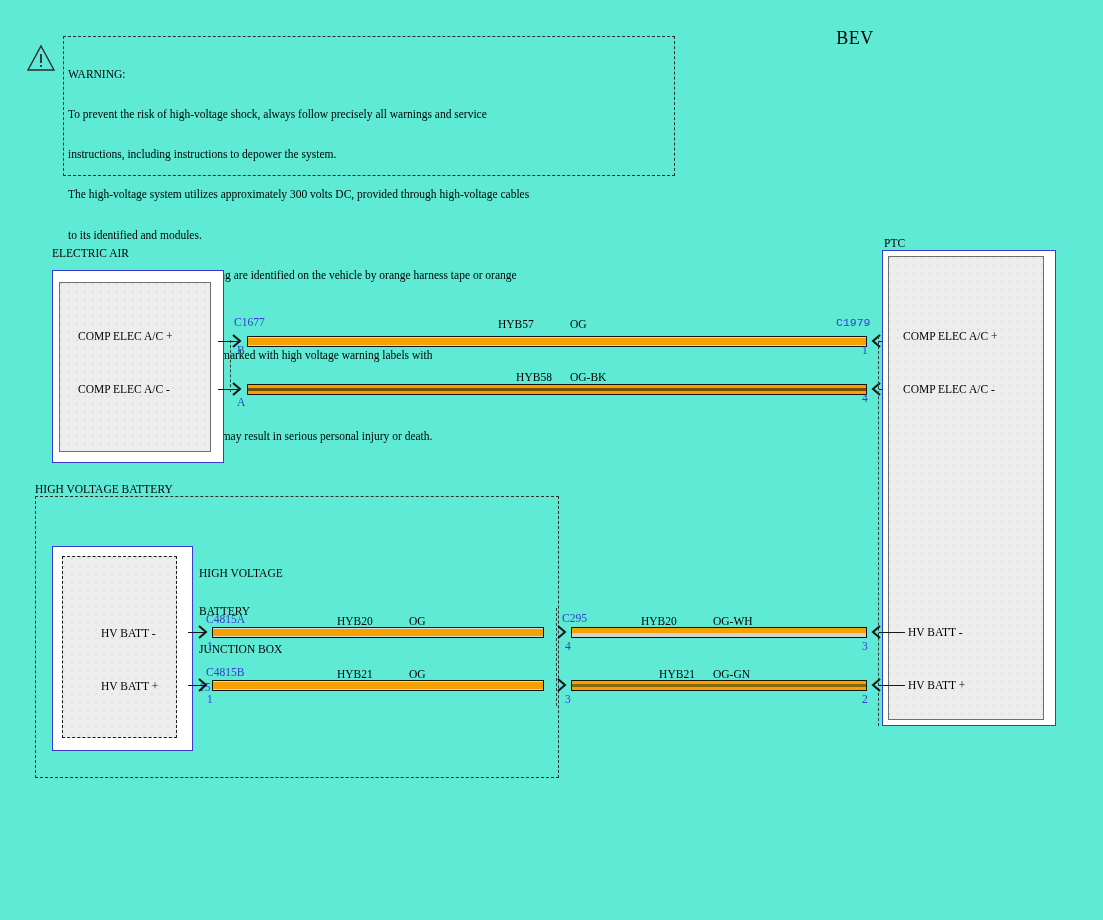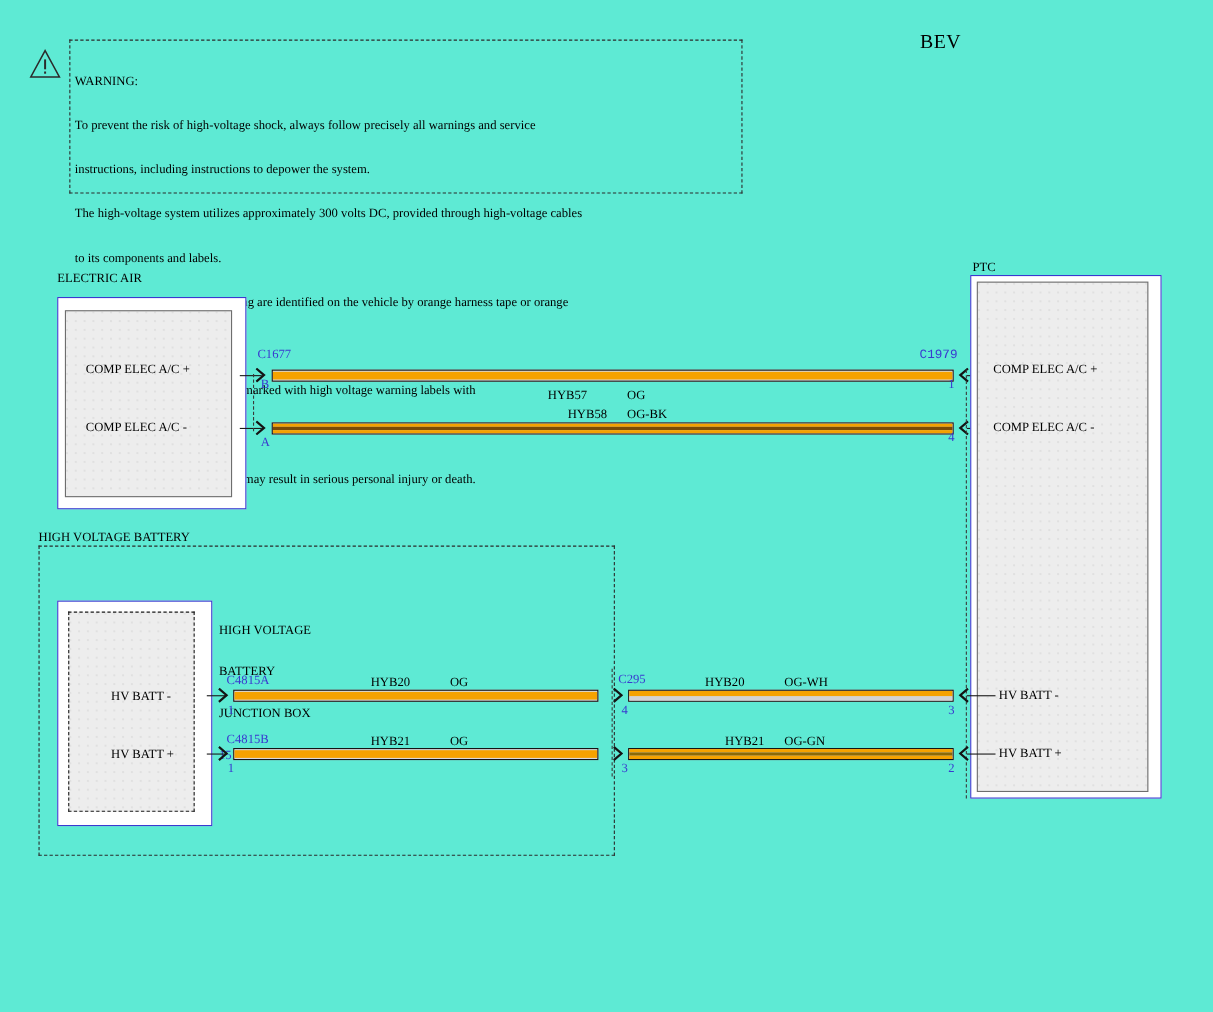--- a/index.html
+++ b/index.html
@@ -155,21 +155,21 @@
   <svg class="abs" id="warning-icon" viewBox="0 0 30 28">
     <polygon points="15,2 28,26 2,26" fill="none" stroke="#2b2b2b" stroke-width="1.4"></polygon>
     <rect x="14.1" y="10" width="1.8" height="9" fill="#2b2b2b"></rect>
     <rect x="14.1" y="21" width="1.8" height="2" fill="#2b2b2b"></rect>
   </svg>
   <div class="abs" id="warning-text">
     <span class="wline">WARNING:</span>
     <span class="wline">To prevent the risk of high-voltage shock, always follow precisely all warnings and service</span>
     <span class="wline">instructions, including instructions to depower the system.</span>
     <span class="wline">The high-voltage system utilizes approximately 300 volts DC, provided through high-voltage cables</span>
-    <span class="wline">to its components and labels.</span>
+    <span class="wline">to its identified and modules.</span>
     <span class="wline">The high-voltage cables and wiring are identified on the vehicle by orange harness tape or orange</span>
     <span class="wline">wire covering.</span>
     <span class="wline">All high voltage components are marked with high voltage warning labels with</span>
     <span class="wline">a high voltage symbol.</span>
     <span class="wline">Failure to follow the instructions may result in serious personal injury or death.</span>
   </div>
 
   <div class="abs comp-caption" style="left:52px; top:222px;">
     <span style="display:block">ELECTRIC AIR</span>
     <span style="display:block">CONDITIONING</span>
@@ -192,21 +192,21 @@
   </svg>
   <svg class="abs arrow" style="left:232px; top:382px;" viewBox="0 0 12 14">
     <path d="M1,1 L8,7 L1,13" fill="none" stroke="#141414" stroke-width="2"></path>
   </svg>
   <div class="abs conn-pin" style="left:237px; top:344px;">B</div>
   <div class="abs conn-pin" style="left:237px; top:396px;">A</div>
 
   <div class="abs wire og" style="left:247px; top:336px; width:620px;">
     <div class="core c1"></div>
   </div>
-  <div class="abs wire-label" style="left:498px; top:318px;margin-top:36px;">
+  <div class="abs wire-label" style="left:498px; top:318px;">
     <span class="wname">HYB57</span><span>OG</span>
   </div>
 
   <div class="abs wire ogbk" style="left:247px; top:384px; width:620px;">
     <div class="core c1"></div>
       <div class="core c2"></div>
       <div class="core c3"></div>
   </div>
   <div class="abs wire-label" style="left:498px; top:371px;text-align:center;">
     <span class="wname">HYB58</span><span>OG-BK</span>

